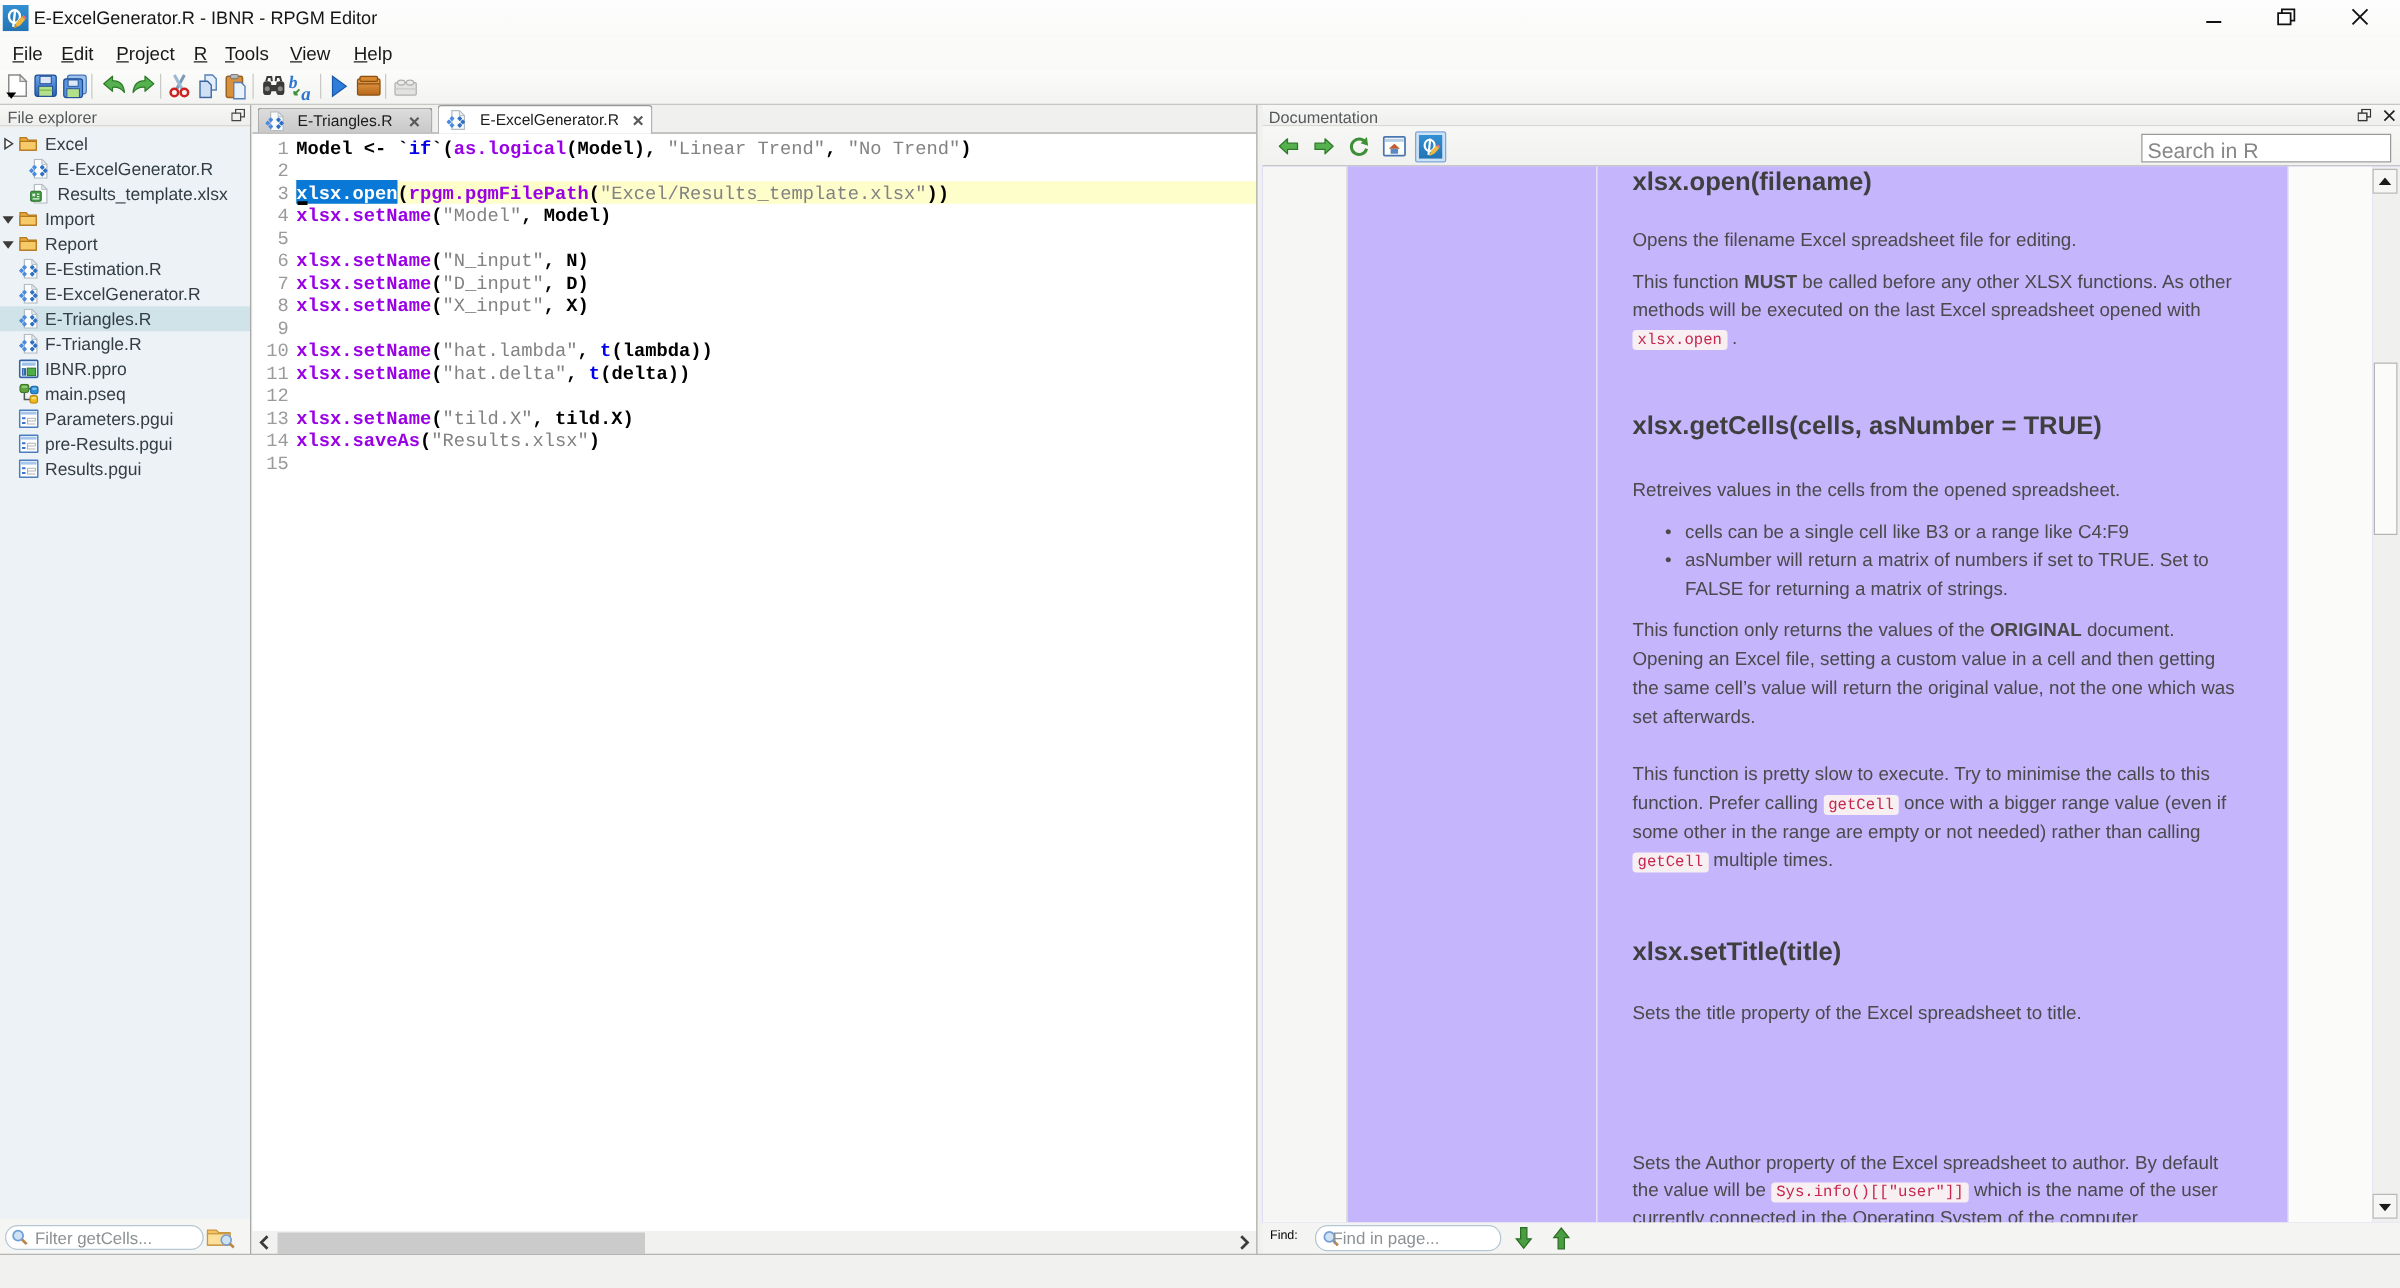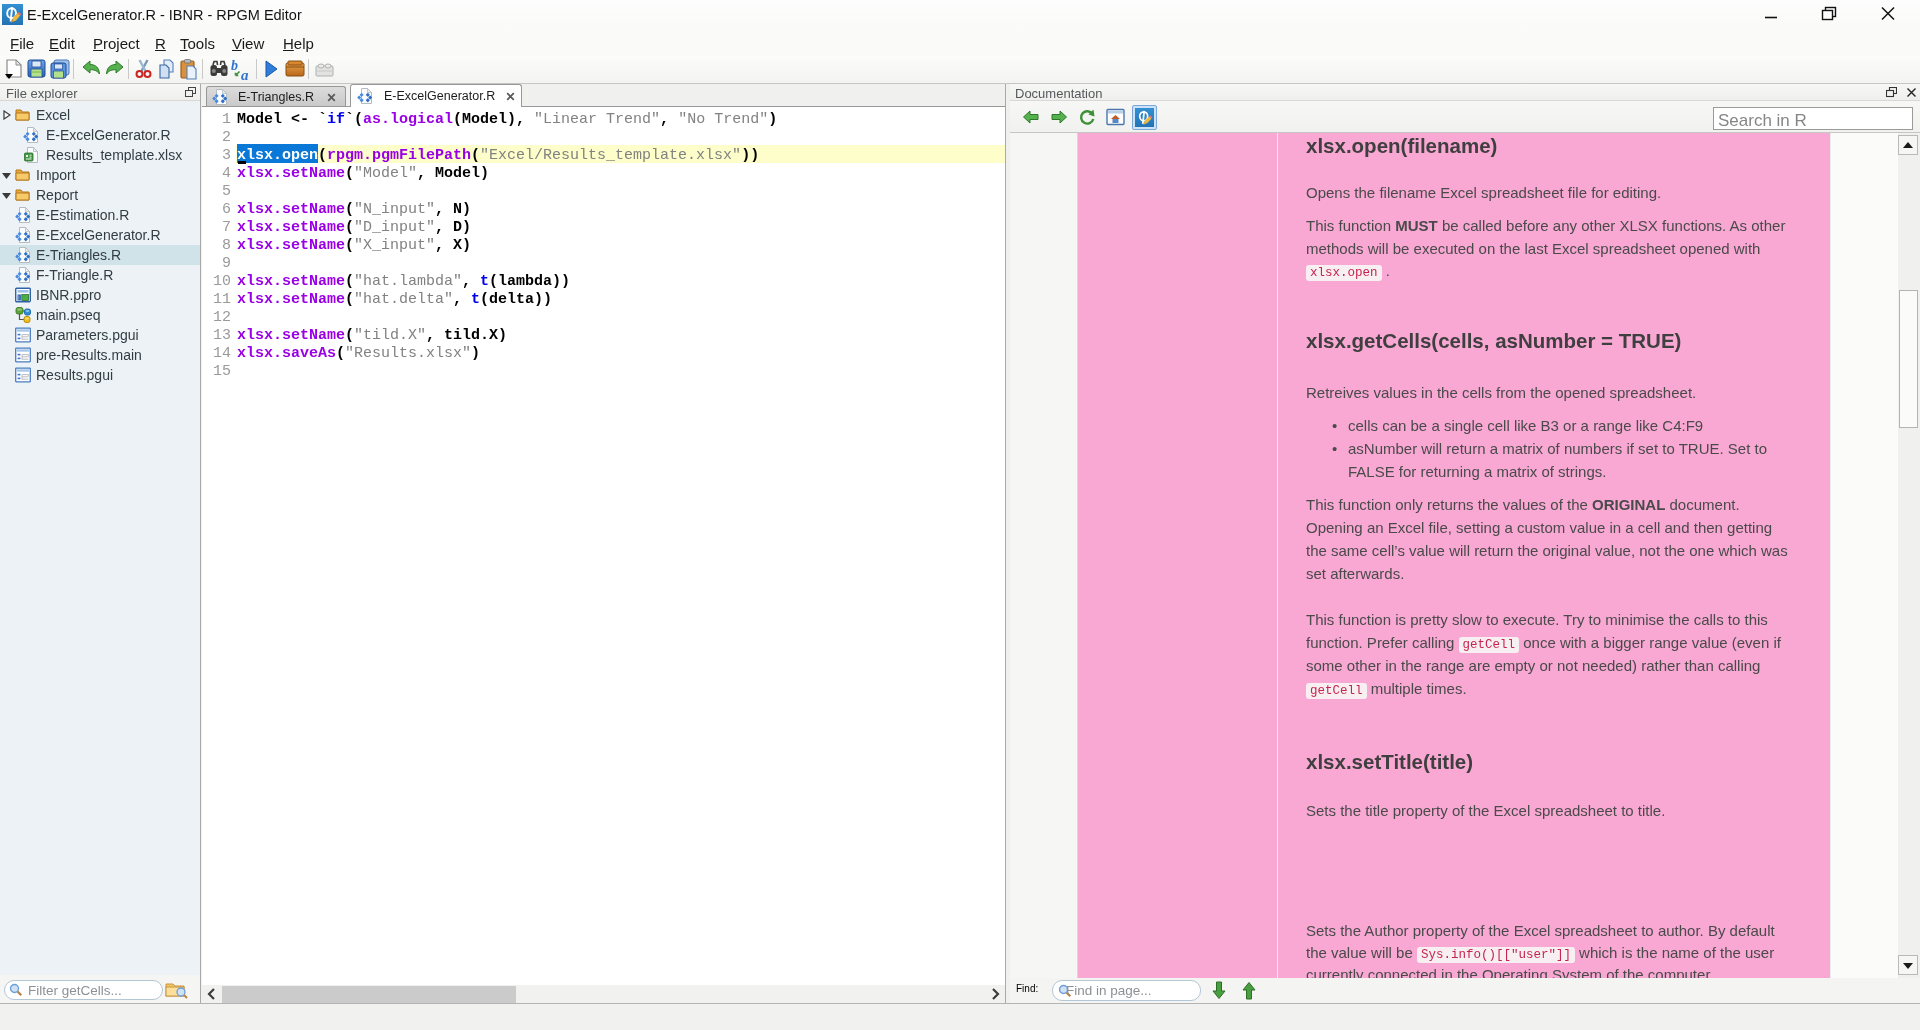--- a/index.html
+++ b/index.html
@@ -27,21 +27,21 @@
 .tab{position:absolute;border:1px solid #989898;border-bottom:none;border-radius:3px 3px 0 0;font-size:12.5px;color:#1c1c1c}
 .editor{left:202px;top:107px;width:803px;height:878px;background:#ffffff}
 .gutter{position:absolute;left:0px;top:2px;width:29px;font-family:"Liberation Mono",monospace;font-size:15px;line-height:18px;color:#9a9a9a;text-align:right;white-space:pre}
 .code{position:absolute;left:35px;top:2px;font-family:"Liberation Mono",monospace;font-size:15px;line-height:18px;color:#000;font-weight:bold;white-space:pre}
 .k{color:#0000ee}
 .f{color:#9a00e6}
 .s{color:#828282;font-weight:normal}
 .hsb{left:202px;top:985px;width:803px;height:18px;background:#f1f1f0}
 .docpanel{left:1010px;top:84px;width:910px;height:919px}
 .doctb{position:absolute;left:0;top:17px;width:910px;height:32px;background:linear-gradient(#f7f7f5,#f1f1ef);border-bottom:1px solid #c6c6c4}
-.docbody{position:absolute;left:0;top:49px;width:910px;height:845px;background:#f9a8d4;overflow:hidden}
+.docbody{position:absolute;left:0;top:49px;width:910px;height:845px;background:#c4b5fd;overflow:hidden}
 .dh{position:absolute;left:296px;font-weight:bold;color:#3f3f3f;white-space:nowrap}
 .dp{position:absolute;left:296px;font-size:15px;color:#4a4a4a;white-space:nowrap}
 .chip{font-family:"Liberation Mono",monospace;font-size:12.5px;color:#c7254e;background:#f7eff2;border-radius:3px;padding:1px 4px}
 .findrow{position:absolute;left:0;top:894px;width:910px;height:25px;background:#f4f4f2}
 .statusbar{left:0;top:1004px;width:1920px;height:26px;background:#f1f1ef}
 .vline{position:absolute;width:1px}
 .hline{position:absolute;height:1px}
 </style>
 </head>
 <body>
@@ -345,21 +345,21 @@
     <span class="lbl" style="left:36px">Parameters.pgui</span>
   </div>
   <div class="trow" style="left:0;top:243px">
     <svg class="ticn" style="left:15px;top:2px" width="16" height="16" viewBox="0 0 16 16">
         <rect x="0.7" y="1.2" width="14.6" height="13.6" rx="0.5" fill="#ffffff" stroke="#4a7cc0" stroke-width="1.3"></rect>
         <rect x="1.8" y="2.3" width="12.4" height="2.4" fill="#a8c6ea"></rect>
         <rect x="2.6" y="6.8" width="2.8" height="1.6" fill="#3c74cc"></rect>
         <rect x="2.6" y="10.6" width="2.8" height="1.6" fill="#3c74cc"></rect>
         <path d="M7 7.6 L13.4 7.6 M7 7.6 L7 12.6 M7 12.2 L13.4 12.2 M13.4 7.6 L13.4 9.4 M7 9.8 L13.4 9.8" fill="none" stroke="#b0b4b8" stroke-width="0.9"></path>
       </svg>
-    <span class="lbl" style="left:36px">pre-Results.main</span>
+    <span class="lbl" style="left:36px">pre-Results.pgui</span>
   </div>
   <div class="trow" style="left:0;top:263px">
     <svg class="ticn" style="left:15px;top:2px" width="16" height="16" viewBox="0 0 16 16">
         <rect x="0.7" y="1.2" width="14.6" height="13.6" rx="0.5" fill="#ffffff" stroke="#4a7cc0" stroke-width="1.3"></rect>
         <rect x="1.8" y="2.3" width="12.4" height="2.4" fill="#a8c6ea"></rect>
         <rect x="2.6" y="6.8" width="2.8" height="1.6" fill="#3c74cc"></rect>
         <rect x="2.6" y="10.6" width="2.8" height="1.6" fill="#3c74cc"></rect>
         <path d="M7 7.6 L13.4 7.6 M7 7.6 L7 12.6 M7 12.2 L13.4 12.2 M13.4 7.6 L13.4 9.4 M7 9.8 L13.4 9.8" fill="none" stroke="#b0b4b8" stroke-width="0.9"></path>
       </svg>
     <span class="lbl" style="left:36px">Results.pgui</span>

